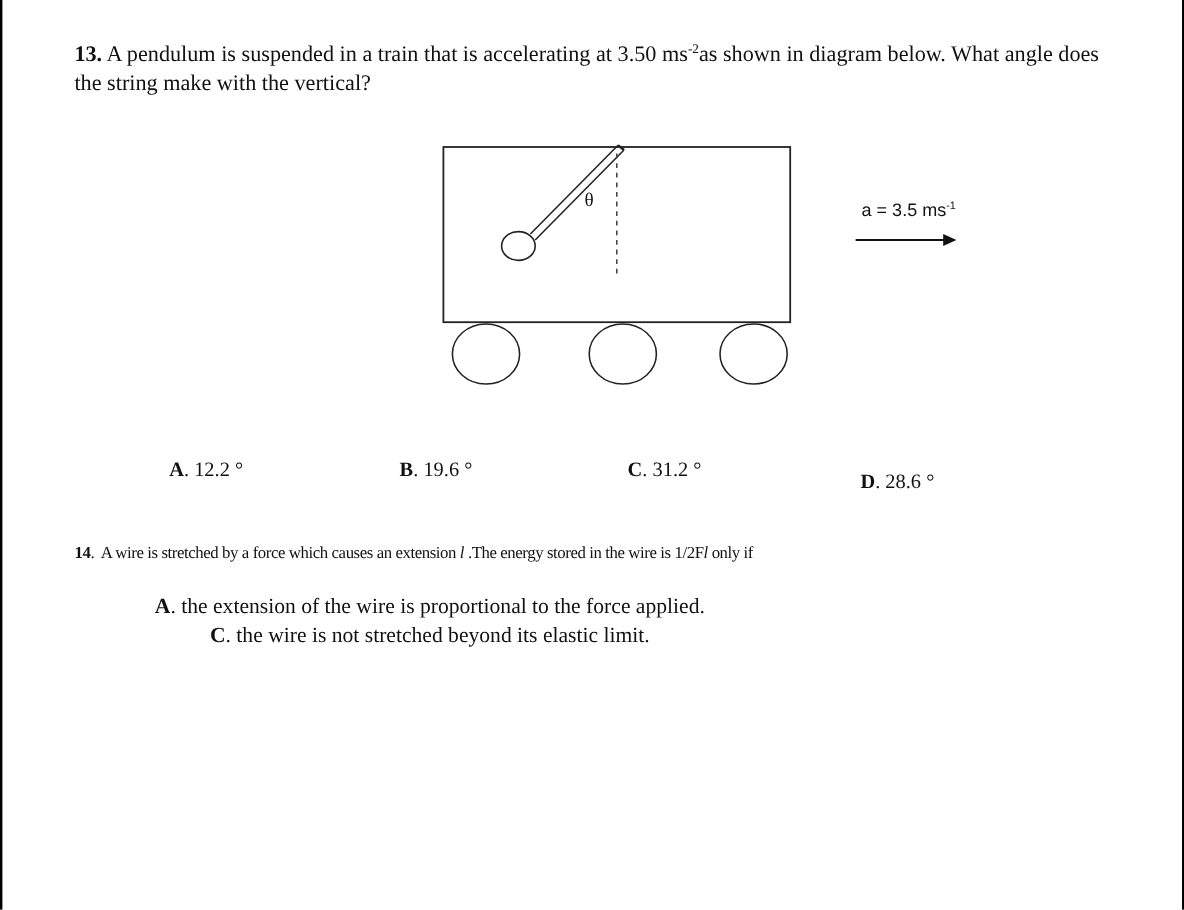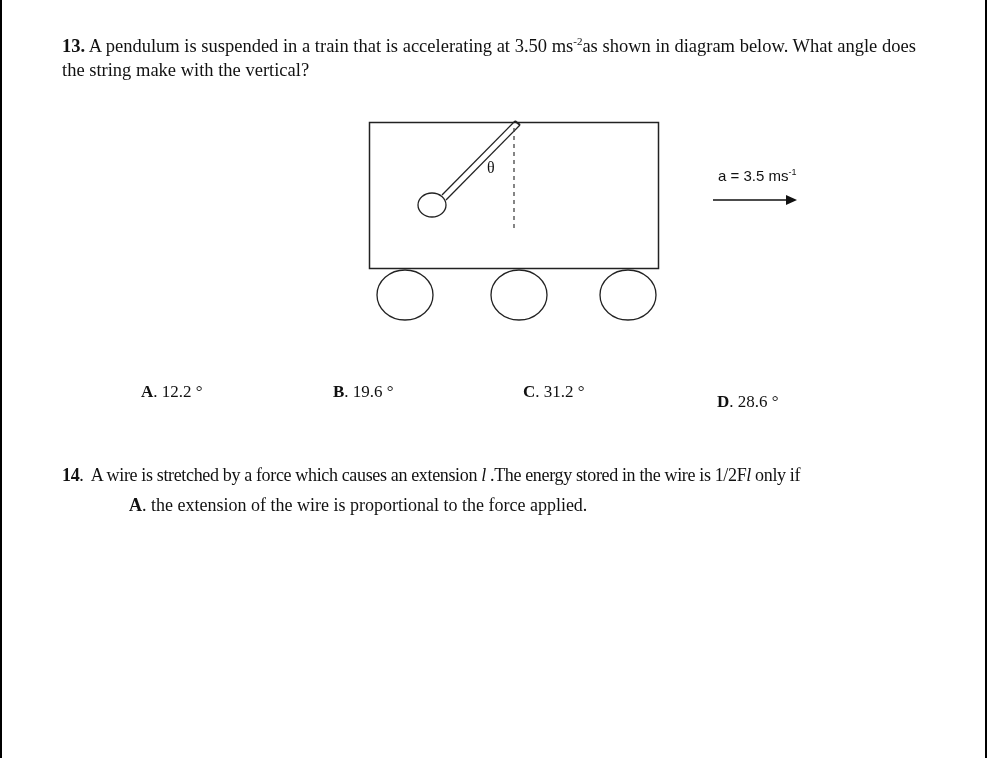--- a/index.html
+++ b/index.html
@@ -66,19 +66,20 @@
 <div class="opt" style="left:321px; top:382px;">
   <span class="letter">B</span><span>. 19.6 °</span>
 </div>
 <div class="opt" style="left:511px; top:382px;">
   <span class="letter">C</span><span>. 31.2 °</span>
 </div>
 <div class="opt" style="left:705px; top:392px;">
   <span class="letter">D</span><span>. 28.6 °</span>
 </div>
 
-<div class="q-text" style="left:62px; top:464px; font-size:18px; letter-spacing:-0.35px;">
+<div class="q-text" style="left:62px; top:450px; font-size:14px; letter-spacing:-0.35px;">
   <span class="q-num">14</span><span style="white-space:pre">.  A wire is stretched by a force which causes an extension </span><i>l</i><span style="white-space:pre"> .The energy stored in the wire is 1/2F</span><i>l</i><span style="white-space:pre"> only if</span>
 </div>
 
 <div class="opt-list">
   <div><span class="letter">A</span><span>. the extension of the wire is proportional to the force applied.</span></div>
+  <div><span class="letter">C</span><span>. the wire is not stretched beyond its elastic limit.</span></div>
 </div>
 
 </body></html>

